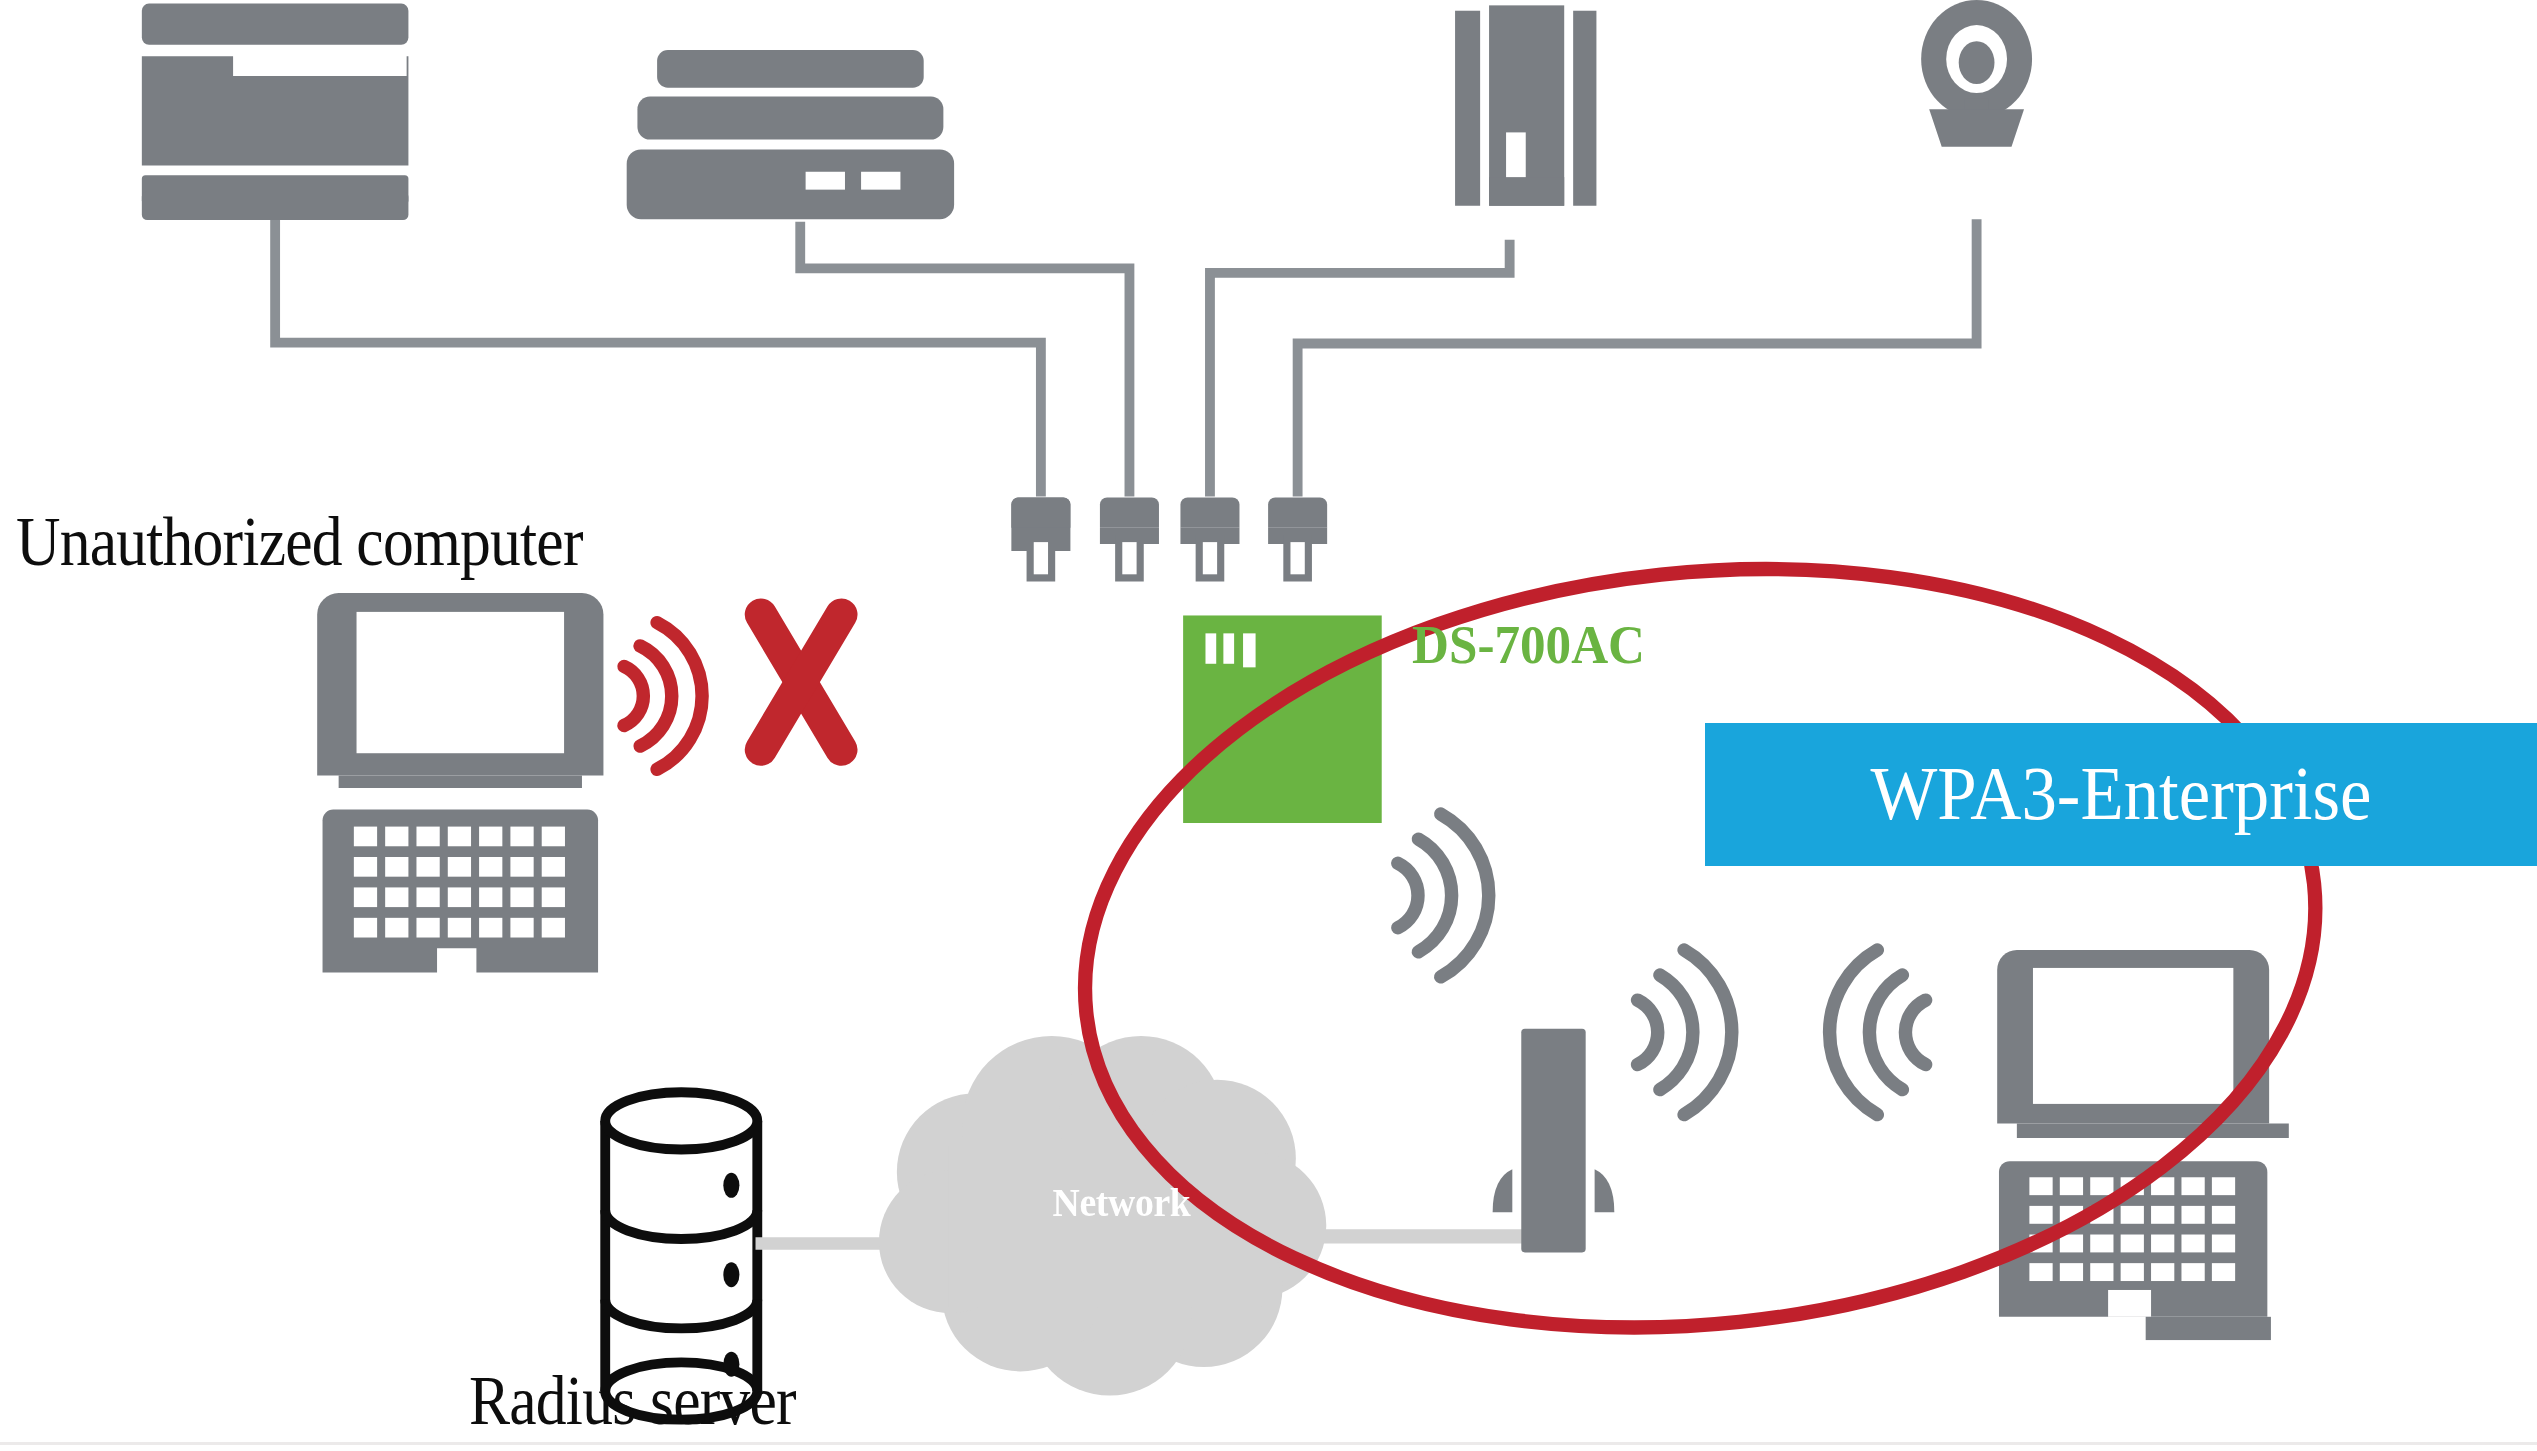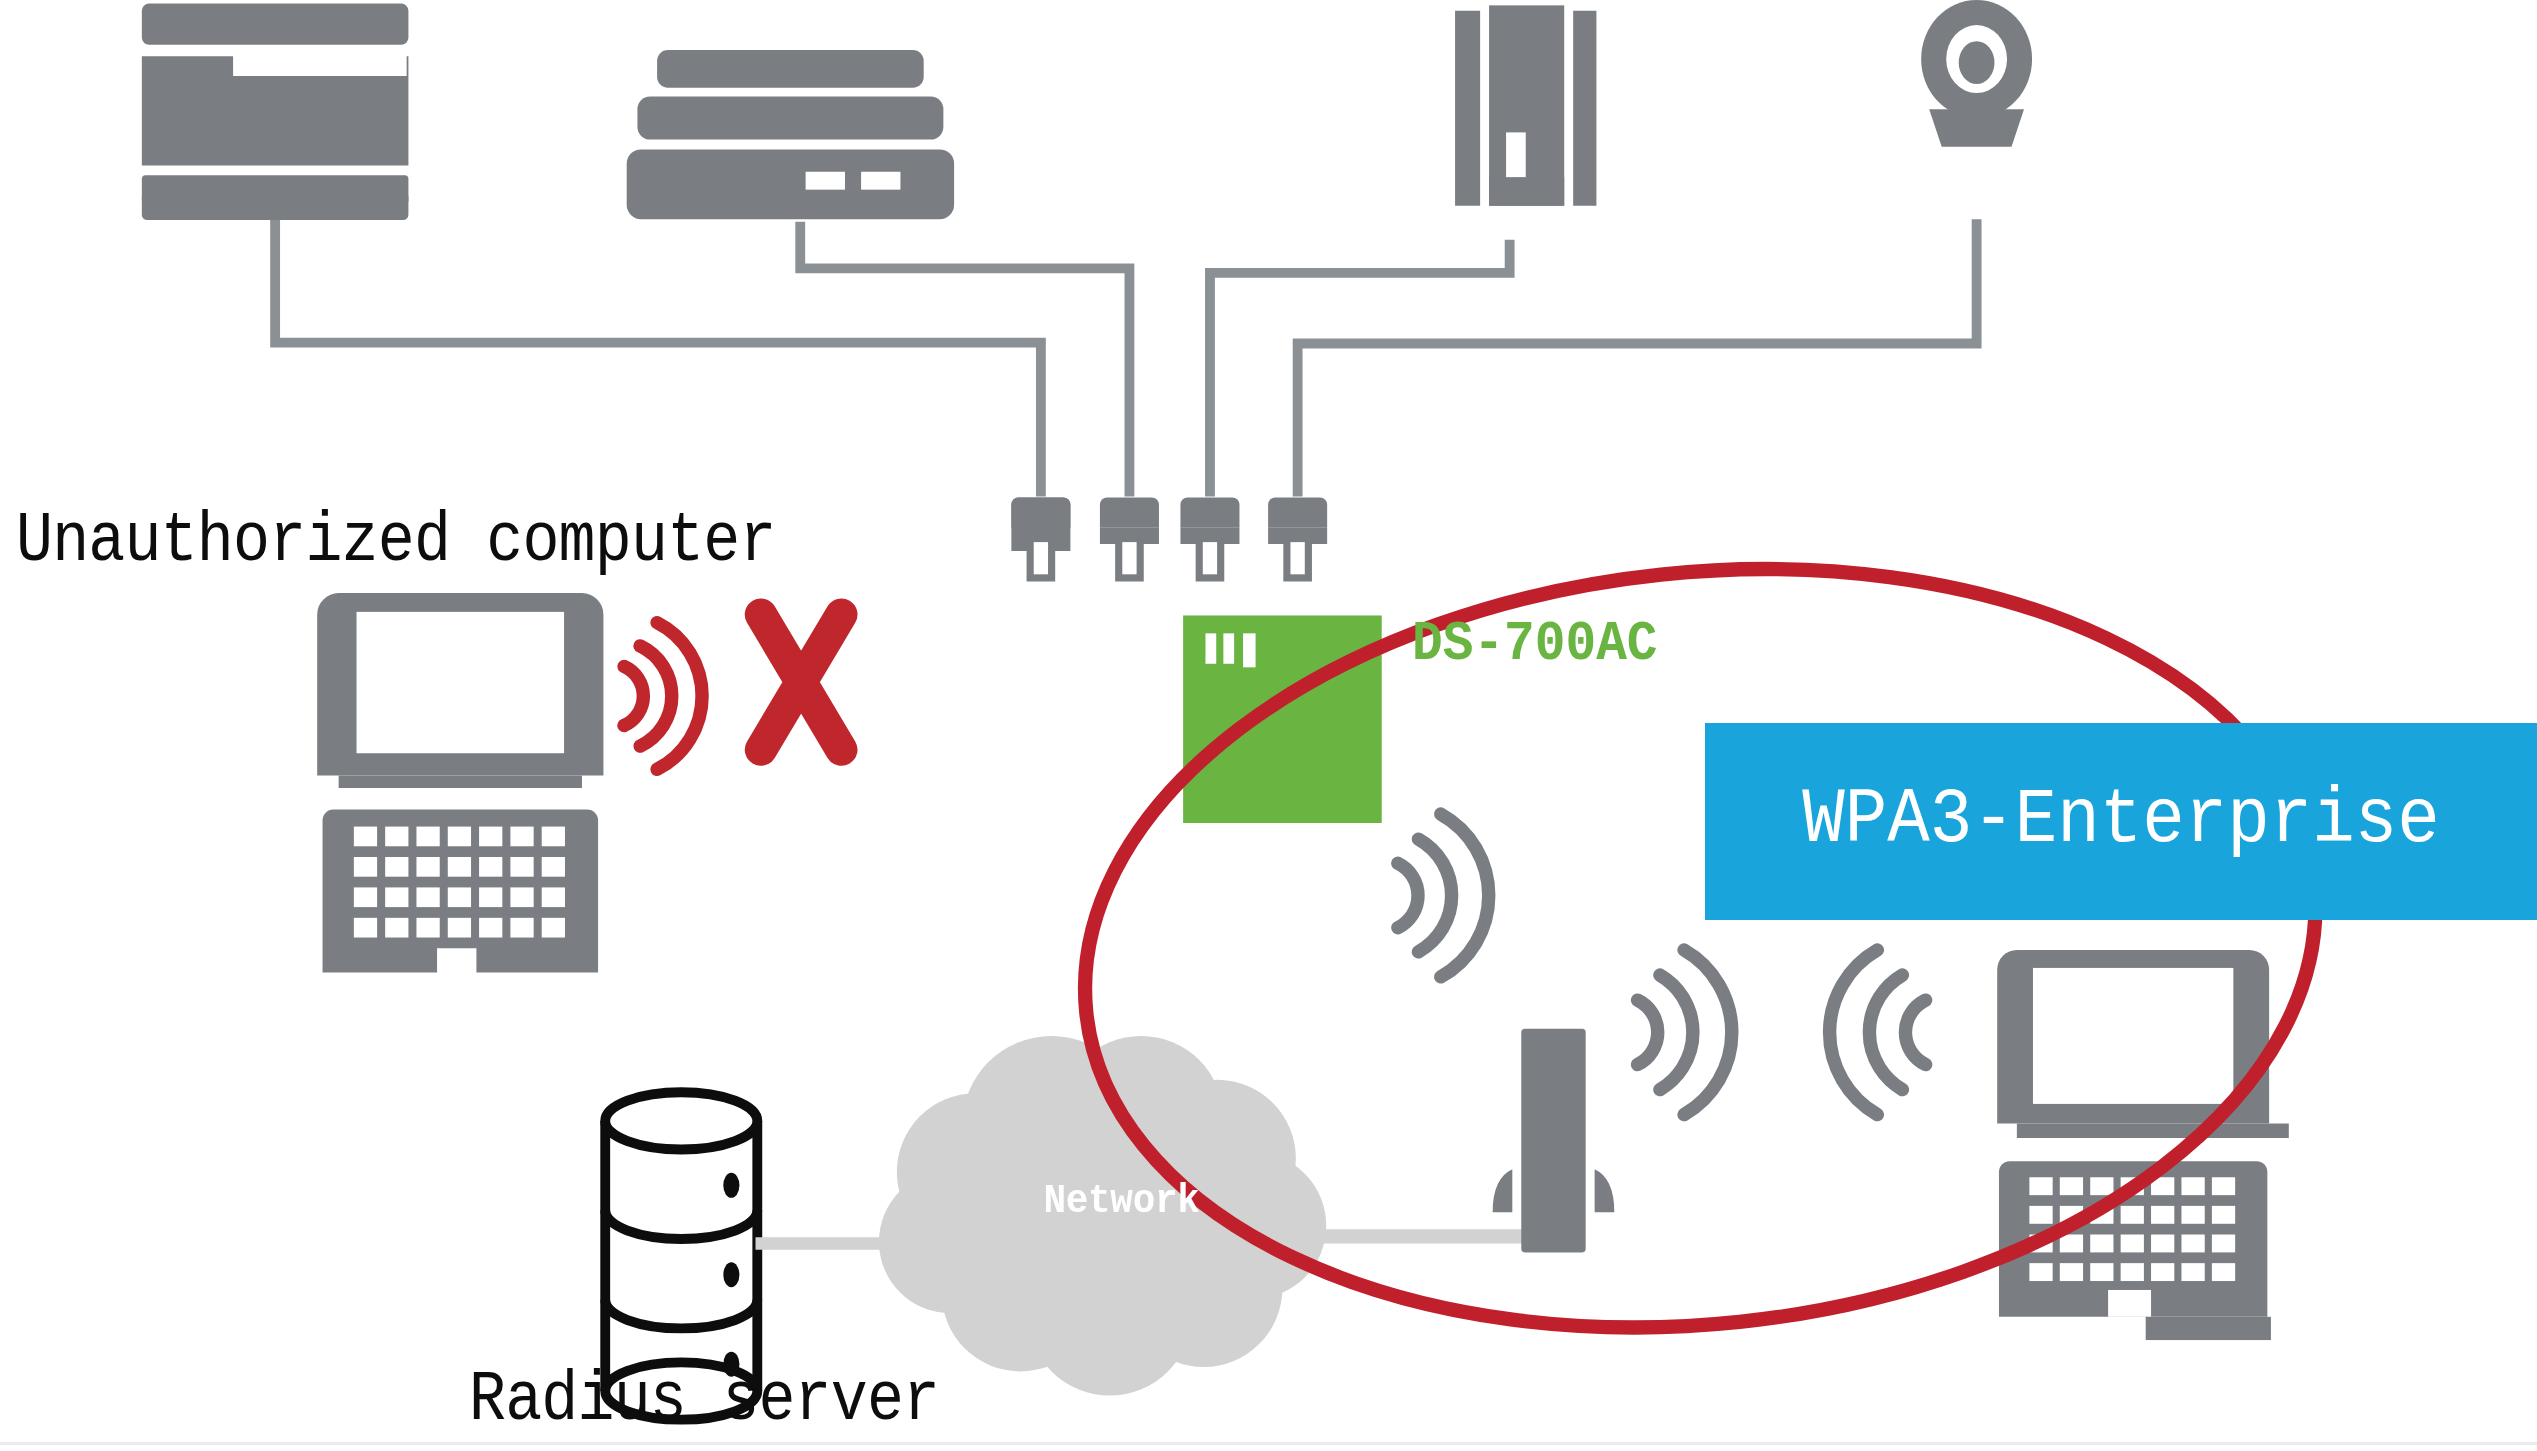--- a/index.html
+++ b/index.html
@@ -6,21 +6,21 @@
     margin: 0;
     padding: 0;
     background: #ffffff;
   }
   #stage {
     position: relative;
     width: 2538px;
     height: 1451px;
     background: #ffffff;
     overflow: hidden;
-    font-family: Liberation Mono, monospace;
+    font-family: Liberation Serif, serif;
   }
   #stage svg.layer {
     position: absolute;
     left: 0;
     top: 0;
     width: 2538px;
     height: 1451px;
   }
   .lbl {
     position: absolute;
@@ -53,21 +53,21 @@
     color: #6ab442;
     letter-spacing: 0px;
     transform: scaleX(0.93);
     transform-origin: left top;
   }
   #banner-wpa3 {
     position: absolute;
     left: 1705px;
     top: 723px;
     width: 832px;
-    height: 197px;
+    height: 143px;
     background: #19a5dc;
   }
   #banner-wpa3 .banner-text {
     position: absolute;
     left: 50%;
     top: 50%;
     transform: translate(-50%, -52%) scaleX(0.92);
     font-size: 77px;
     color: #ffffff;
     white-space: nowrap;

